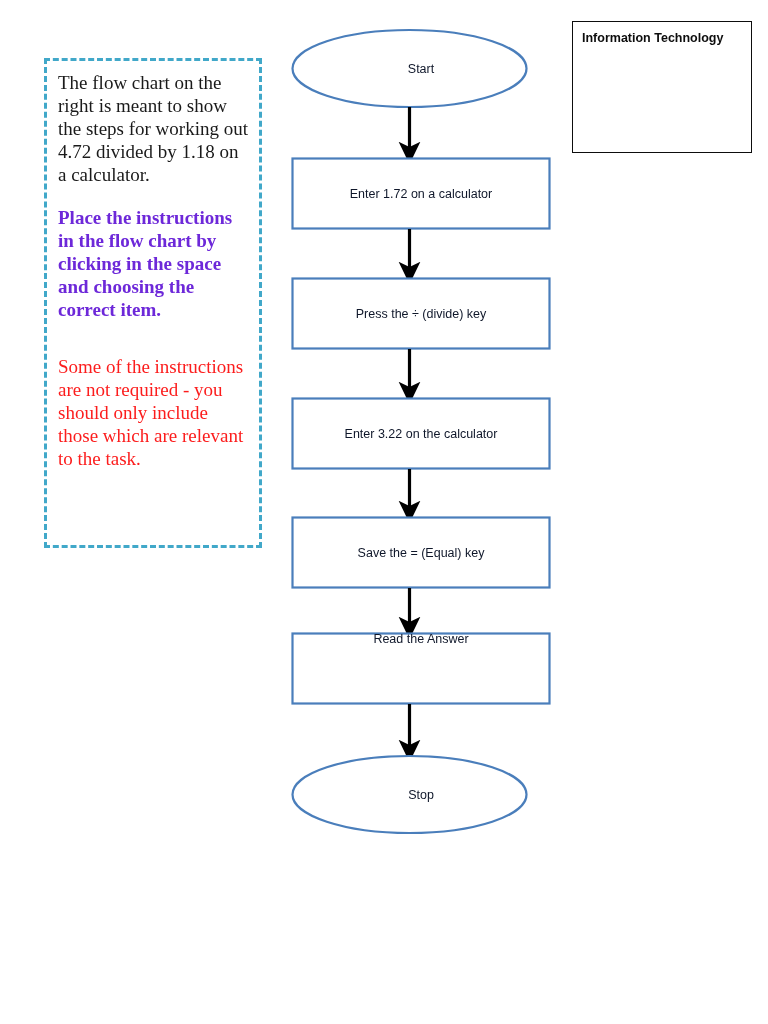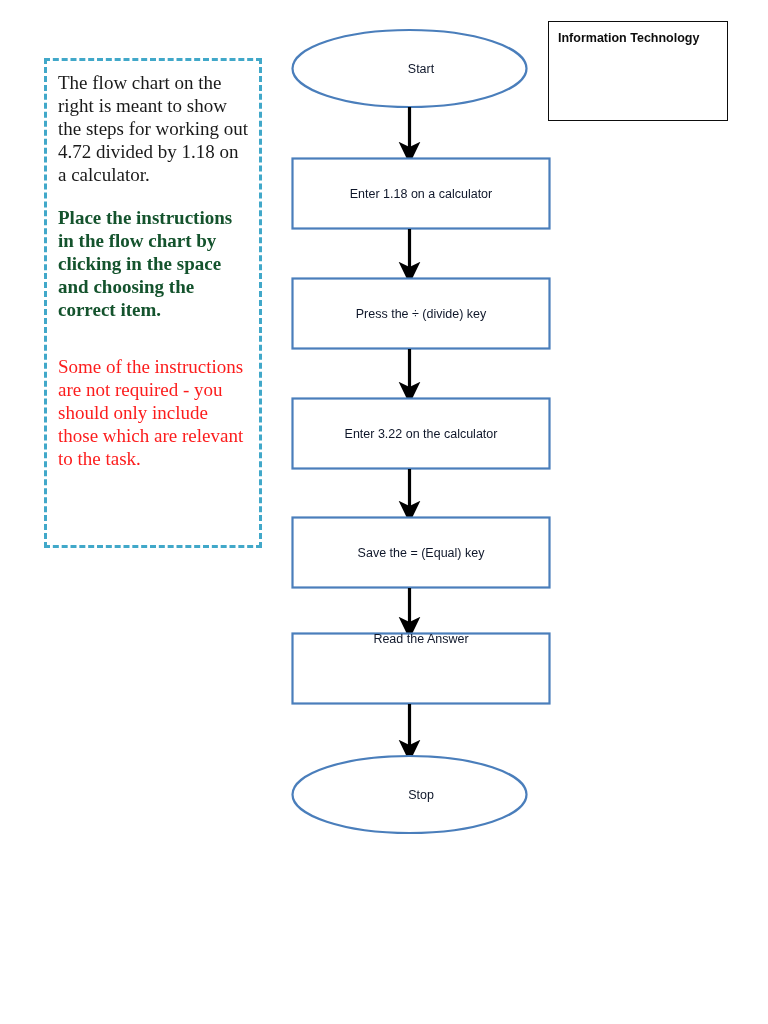--- a/index.html
+++ b/index.html
@@ -28,21 +28,21 @@
     padding: 10px 9px 0 11px;
   }
   .instr-para {
     font-family: "Liberation Serif", serif;
     font-size: 19px;
     line-height: 23px;
     color: #1a1a1a;
     margin: 0 0 20px 0;
   }
   .instr-para.orange {
-    color: #14532d;
+    color: #6d28d9;
     font-weight: bold;
     margin-bottom: 34px;
   }
   .instr-para.red {
     color: #fc1d1d;
     margin-bottom: 18px;
   }
   .instr-para.marks {
     color: #fc1d1d;
     font-weight: bold;
@@ -66,24 +66,24 @@
     text-align: center;
     font-family: "Liberation Sans", sans-serif;
     font-size: 12.5px;
     color: #0f172a;
     left: 292px;
   }
 
   
   #it-box {
     position: absolute;
-    left: 548px;
+    left: 572px;
     top: 21px;
     width: 180px;
-    height: 100px;
+    height: 132px;
     border: 1.5px solid #0d0d0d;
     box-sizing: border-box;
     background: #ffffff;
   }
   #it-box-title {
     font-family: "Liberation Sans", sans-serif;
     font-size: 12.5px;
     font-weight: bold;
     color: #0d0d0d;
     padding: 9px 0 0 9px;
@@ -126,21 +126,21 @@
   <line x1="409.5" y1="588" x2="409.5" y2="627" stroke="#000000" stroke-width="3.2" marker-end="url(#arrowhead)"></line>
 
   <rect class="node-shape" x="292.5" y="633.5" width="257" height="70" fill="#ffffff" stroke="#4a7ebb" stroke-width="2.2"></rect>
 
   <line x1="409.5" y1="704" x2="409.5" y2="750" stroke="#000000" stroke-width="3.2" marker-end="url(#arrowhead)"></line>
 
   <ellipse class="node-shape" cx="409.5" cy="794.5" rx="117" ry="38.5" fill="#ffffff" stroke="#4a7ebb" stroke-width="2.2"></ellipse>
 </svg>
 
 <div class="fc-label" style="top:62px">Start</div>
-<div class="fc-label" style="top:187px">Enter 1.18 on a calculator</div>
+<div class="fc-label" style="top:187px">Enter 1.72 on a calculator</div>
 <div class="fc-label" style="top:307px">Press the ÷ (divide) key</div>
 <div class="fc-label" style="top:427px">Enter 3.22 on the calculator</div>
 <div class="fc-label" style="top:546px">Save the = (Equal) key</div>
 <div class="fc-label" style="top:632px">Read the Answer</div>
 <div class="fc-label" style="top:788px">Stop</div>
 
 <div id="it-box">
   <div id="it-box-title">Information Technology</div>
 </div>
 

